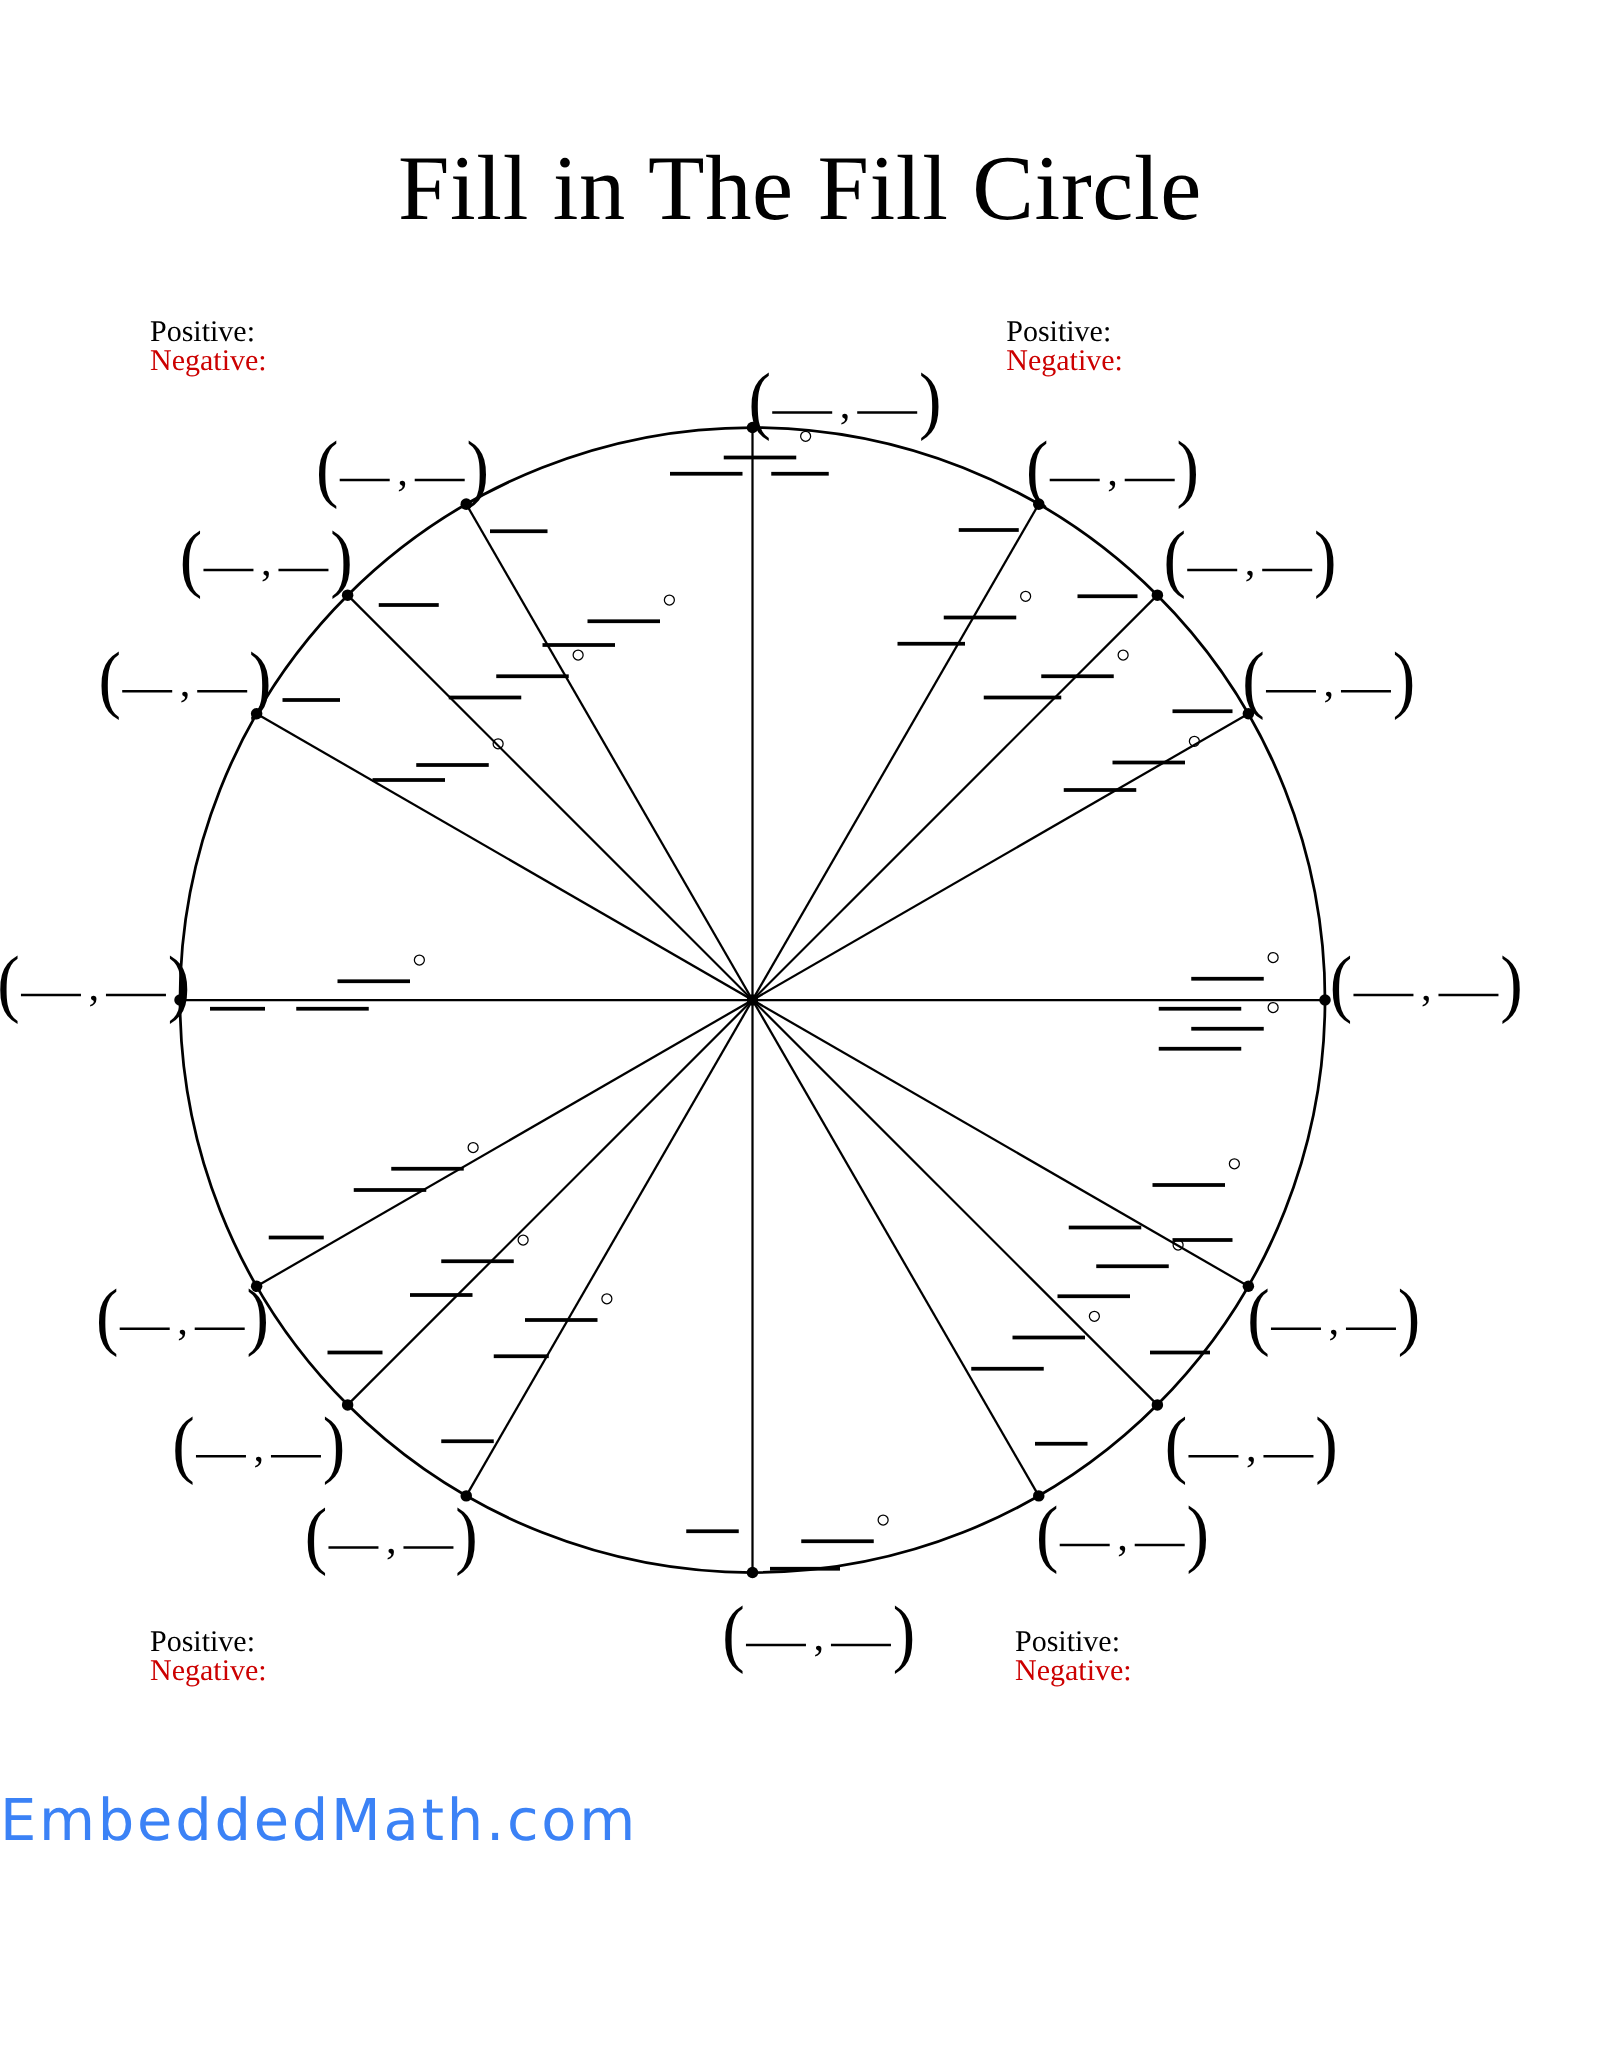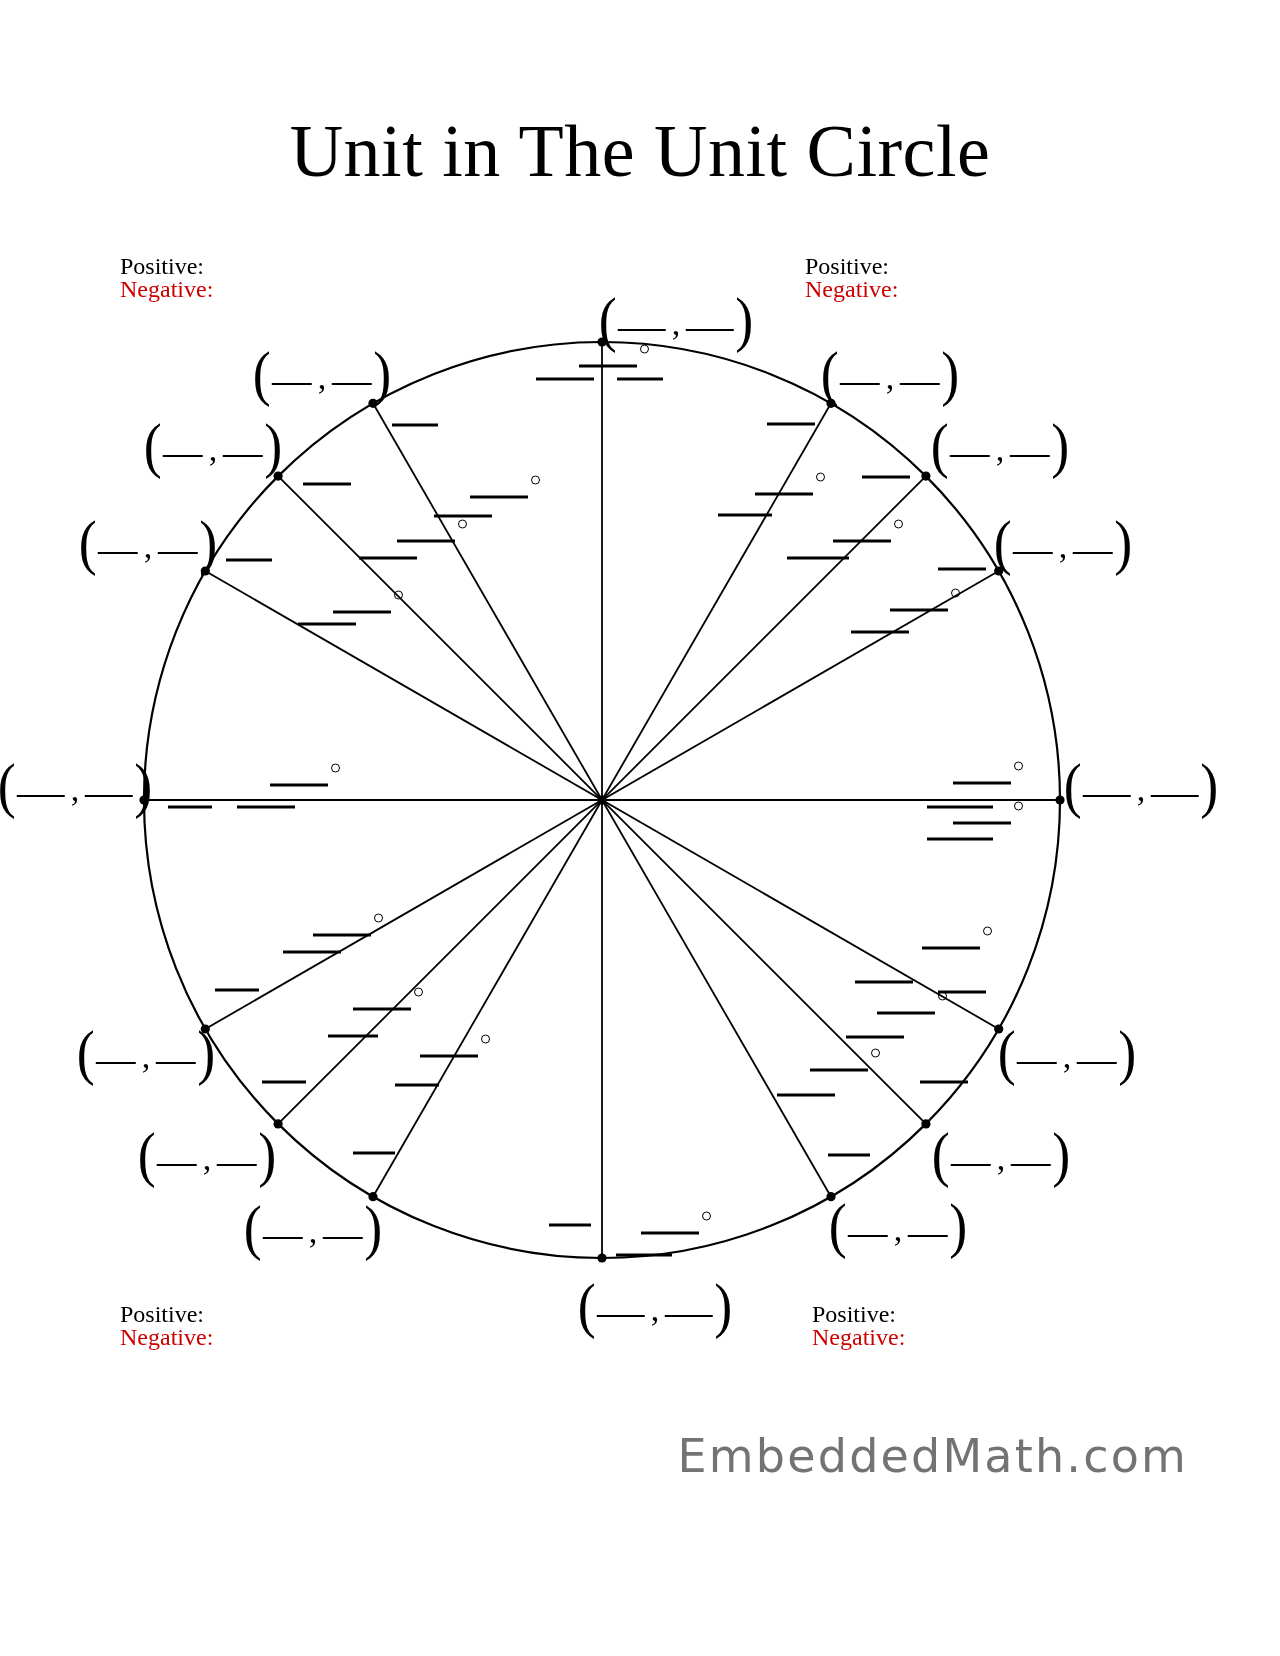--- a/index.html
+++ b/index.html
@@ -136,35 +136,35 @@
     border-bottom: 3px solid #000;
     height: 14px;
   }
 
   
   #footer {
     position: absolute;
     left: 0;
     top: 1428px;
     width: 1188px;
-    text-align: right;
+    text-align: left;
     font-family: "DejaVu Sans", sans-serif;
     font-size: 46px;
     line-height: 56px;
     letter-spacing: 2.2px;
-    color: #737373;
+    color: #3b82f6;
     white-space: nowrap;
   }
 </style>
 </head>
 <body>
 
 <div id="page">
 
-  <div id="title">Unit in The Unit Circle</div>
+  <div id="title">Fill in The Fill Circle</div>
 
   <svg id="circle-svg" viewBox="0 0 1280 1656" xmlns="http://www.w3.org/2000/svg">
 
     <circle cx="602" cy="800" r="458" fill="none" stroke="#000000" stroke-width="2.2"></circle>
 
     <line x1="144" y1="800" x2="1060" y2="800" stroke="#000000" stroke-width="1.8"></line>
     <line x1="602" y1="342" x2="602" y2="1258" stroke="#000000" stroke-width="1.8"></line>
 
     <g stroke="#000000" stroke-width="1.8" fill="none">
 

